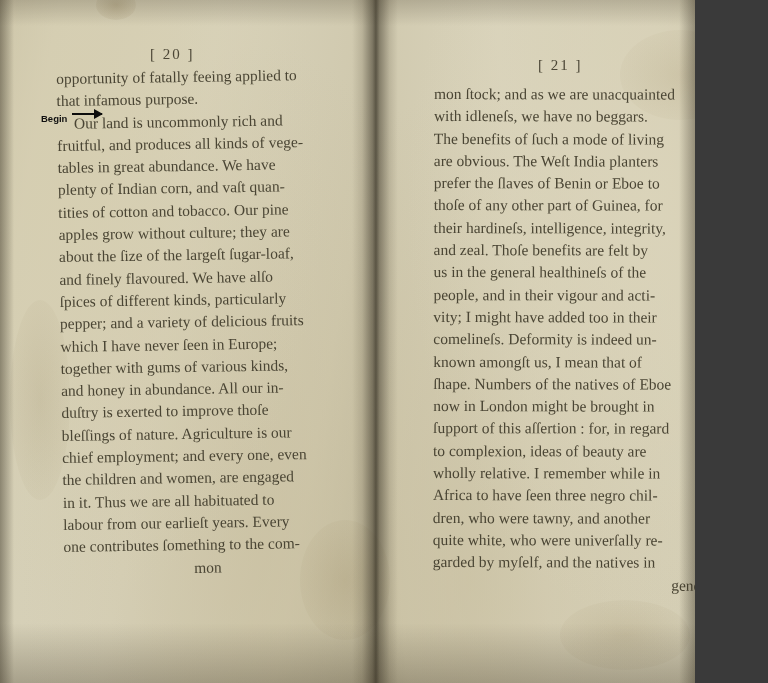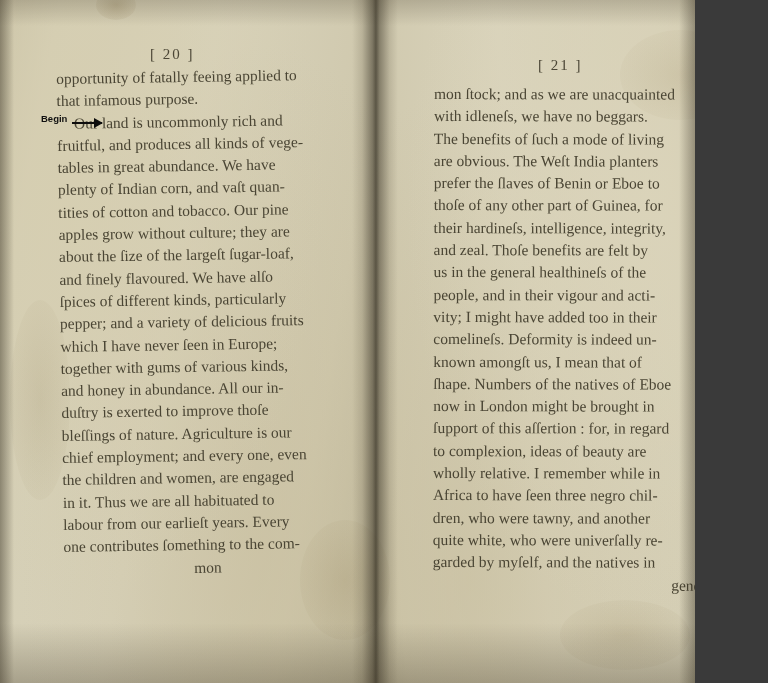--- a/index.html
+++ b/index.html
@@ -115,21 +115,21 @@
   }
   .line { white-space: nowrap; }
   .line.indent { padding-left: 17px; }
   .line.center { text-align: center; padding-left: 0; }
   .line.right-al { text-align: right; }
 
   
   .anno {
     position: absolute;
     display: flex;
-    align-items: flex-end;
+    align-items: flex-start;
     font-family: "Liberation Sans", sans-serif;
     font-size: 9.5px;
     font-weight: bold;
     color: #111111;
     white-space: nowrap;
     padding-left: 39px;
   }
   .anno-begin { left: 2px; top: 113px; }
   .anno-end   { left: 726px; top: 461px; }
   .arrow-right {

